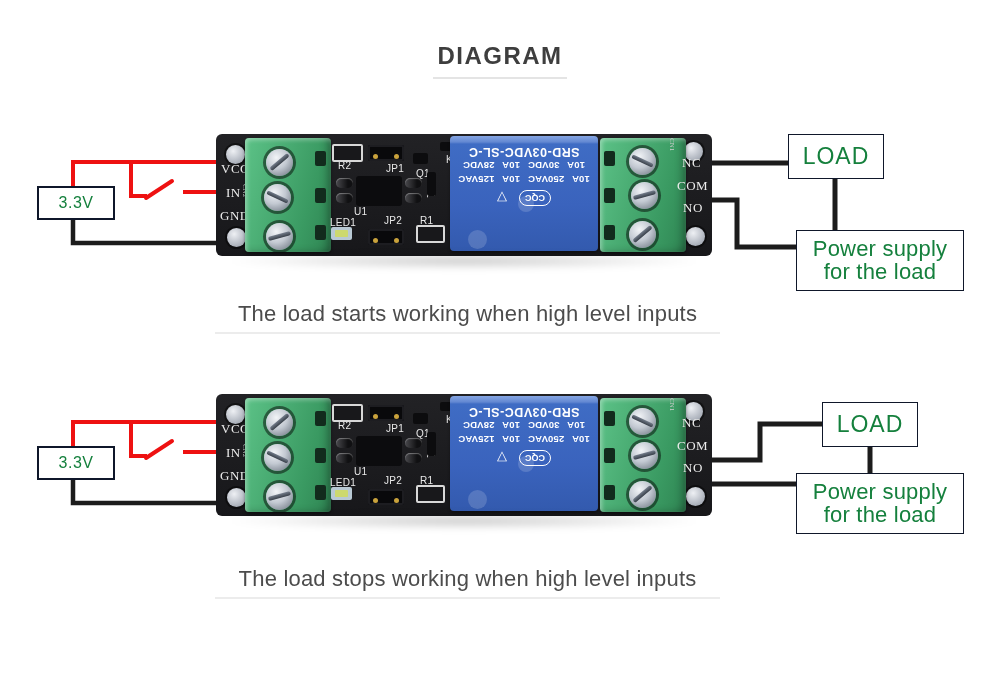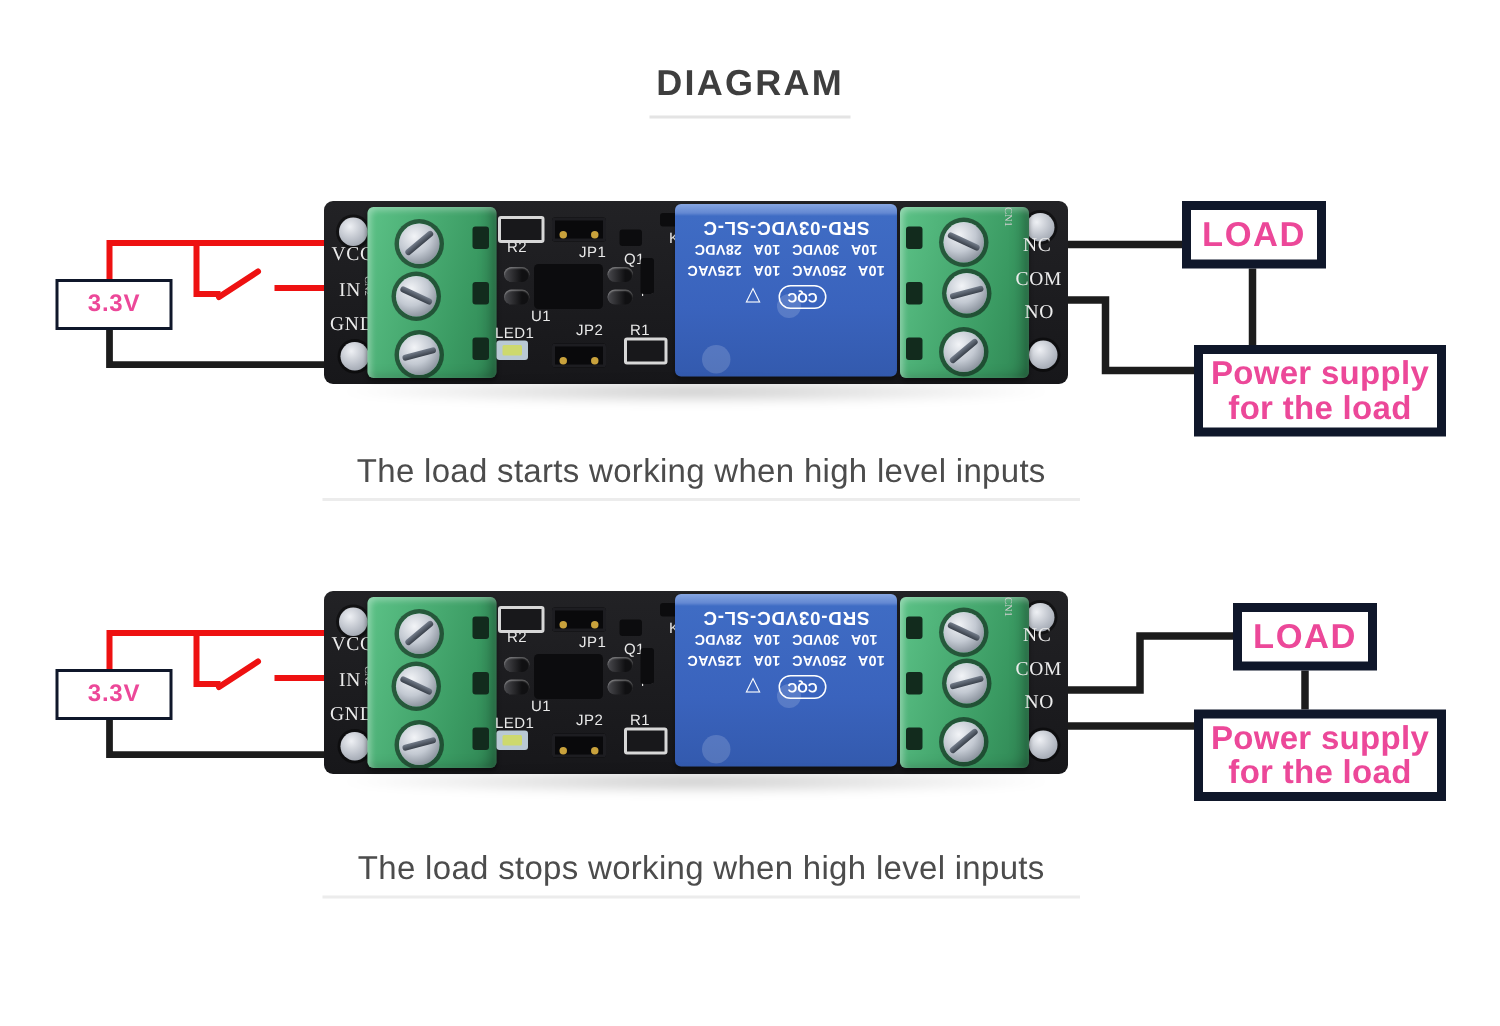--- a/index.html
+++ b/index.html
@@ -12,22 +12,22 @@
          padding:0 4px 7px 4px;border-bottom:2px solid #e4e4e4;}
 
   
   .caption{position:absolute;left:215px;width:505px;text-align:center;font-size:22px;color:#4c4c4c;
            letter-spacing:.2px;padding-bottom:5px;border-bottom:2px solid #ececec;}
 
   
   svg.wires{position:absolute;left:0;top:0;}
 
   
-  .labelbox{position:absolute;background:#fff;border:6px solid #0f172a;display:flex;
-            align-items:center;justify-content:center;color:#ec4899;font-weight:700;box-sizing:border-box;}
+  .labelbox{position:absolute;background:#fff;border:1px solid #0f172a;display:flex;
+            align-items:center;justify-content:center;color:#15803d;font-weight:400;box-sizing:border-box;}
   .src{width:78px;height:34px;border-width:2.5px;font-size:16px;letter-spacing:.5px;}
   .load{width:96px;height:45px;font-size:23px;letter-spacing:1px;}
   .ps{width:168px;height:61px;flex-direction:column;font-size:22px;line-height:1.04;letter-spacing:.2px;}
 
   
   .module{position:absolute;left:216px;width:496px;height:122px;background:linear-gradient(180deg,#222225,#17171a);
           border-radius:6px;}
   .module::after{content:"";position:absolute;left:6px;right:6px;bottom:-14px;height:18px;
           background:radial-gradient(ellipse at center,rgba(0,0,0,.20),rgba(0,0,0,0) 70%);filter:blur(3px);}
   .hole{position:absolute;width:19px;height:19px;border-radius:50%;

